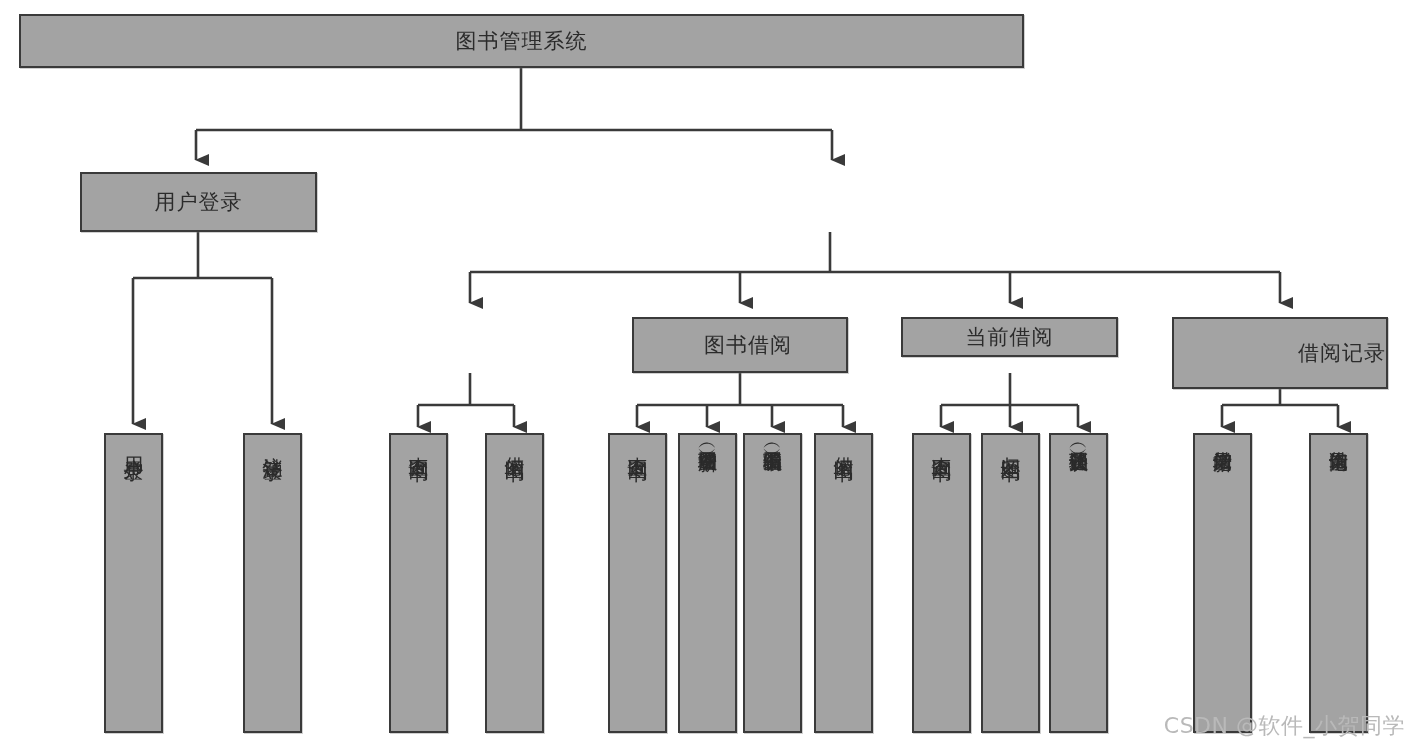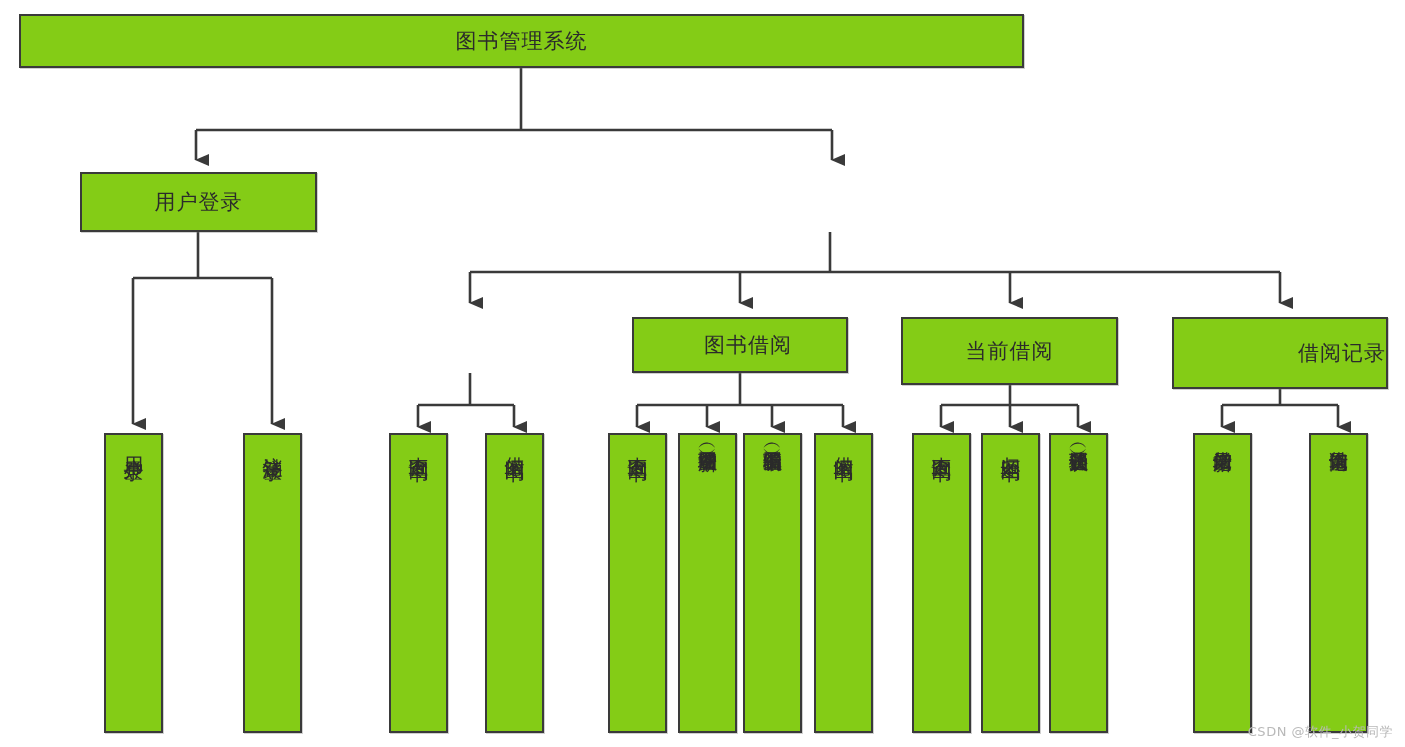--- a/index.html
+++ b/index.html
@@ -23,21 +23,21 @@
     left: 0;
     top: 0;
     width: 1405px;
     height: 747px;
     pointer-events: none;
   }
   .node {
     position: absolute;
     box-sizing: border-box;
     border: 2px solid #3a3a3a;
-    background: #84cc16;
+    background: #a3a3a3;
     display: flex;
     align-items: center;
     justify-content: center;
     color: #2b2b2b;
     box-shadow: 1px 1px 0 rgba(120,120,120,0.35);
   }
   .node .label {
     display: block;
     text-align: center;
     line-height: 1.18;
@@ -66,23 +66,23 @@
   }
   .node.vert.tall-text {
     padding-top: 2px;
   }
   .node.vert.tall-text .label {
     font-size: 19px;
     letter-spacing: 0px;
   }
   #watermark {
     position: absolute;
-    right: 12px;
+    right: 0;
     bottom: 6px;
-    font-size: 13px;
+    font-size: 22px;
     color: #b9b9b9;
     letter-spacing: 0.5px;
     white-space: nowrap;
     user-select: none;
   }
 </style>
 </head>
 <body>
 
 <div id="diagram-root">
@@ -144,21 +144,21 @@
   <div class="node horiz" style="left:80px; top:172px; width:237px; height:60px;">
     <span class="label">用户登录</span>
   </div>
 
 
 
   <div class="node horiz" style="left:632px; top:317px; width:216px; height:56px;padding-left:16px;">
     <span class="label">图书借阅</span>
   </div>
 
-  <div class="node horiz" style="left:901px; top:317px; width:217px; height:68px;">
+  <div class="node horiz" style="left:901px; top:317px; width:217px; height:40px;">
     <span class="label">当前借阅</span>
   </div>
 
   <div class="node horiz" style="left:1172px; top:317px; width:216px; height:72px;justify-content:flex-end;">
     <span class="label">借阅记录</span>
   </div>
 
   <div class="node vert" style="left:104px; top:433px; width:59px; height:300px;">
     <span class="label">用户登录</span>
   </div>

